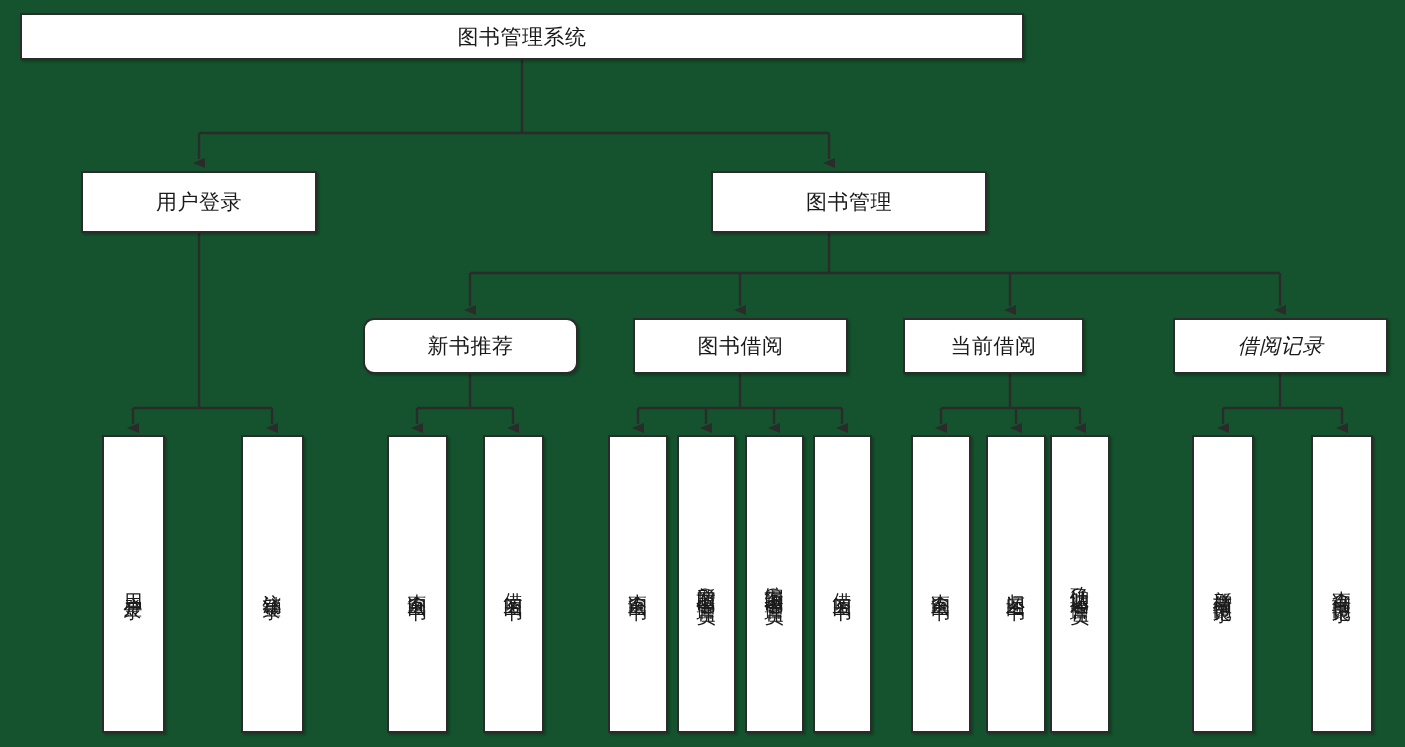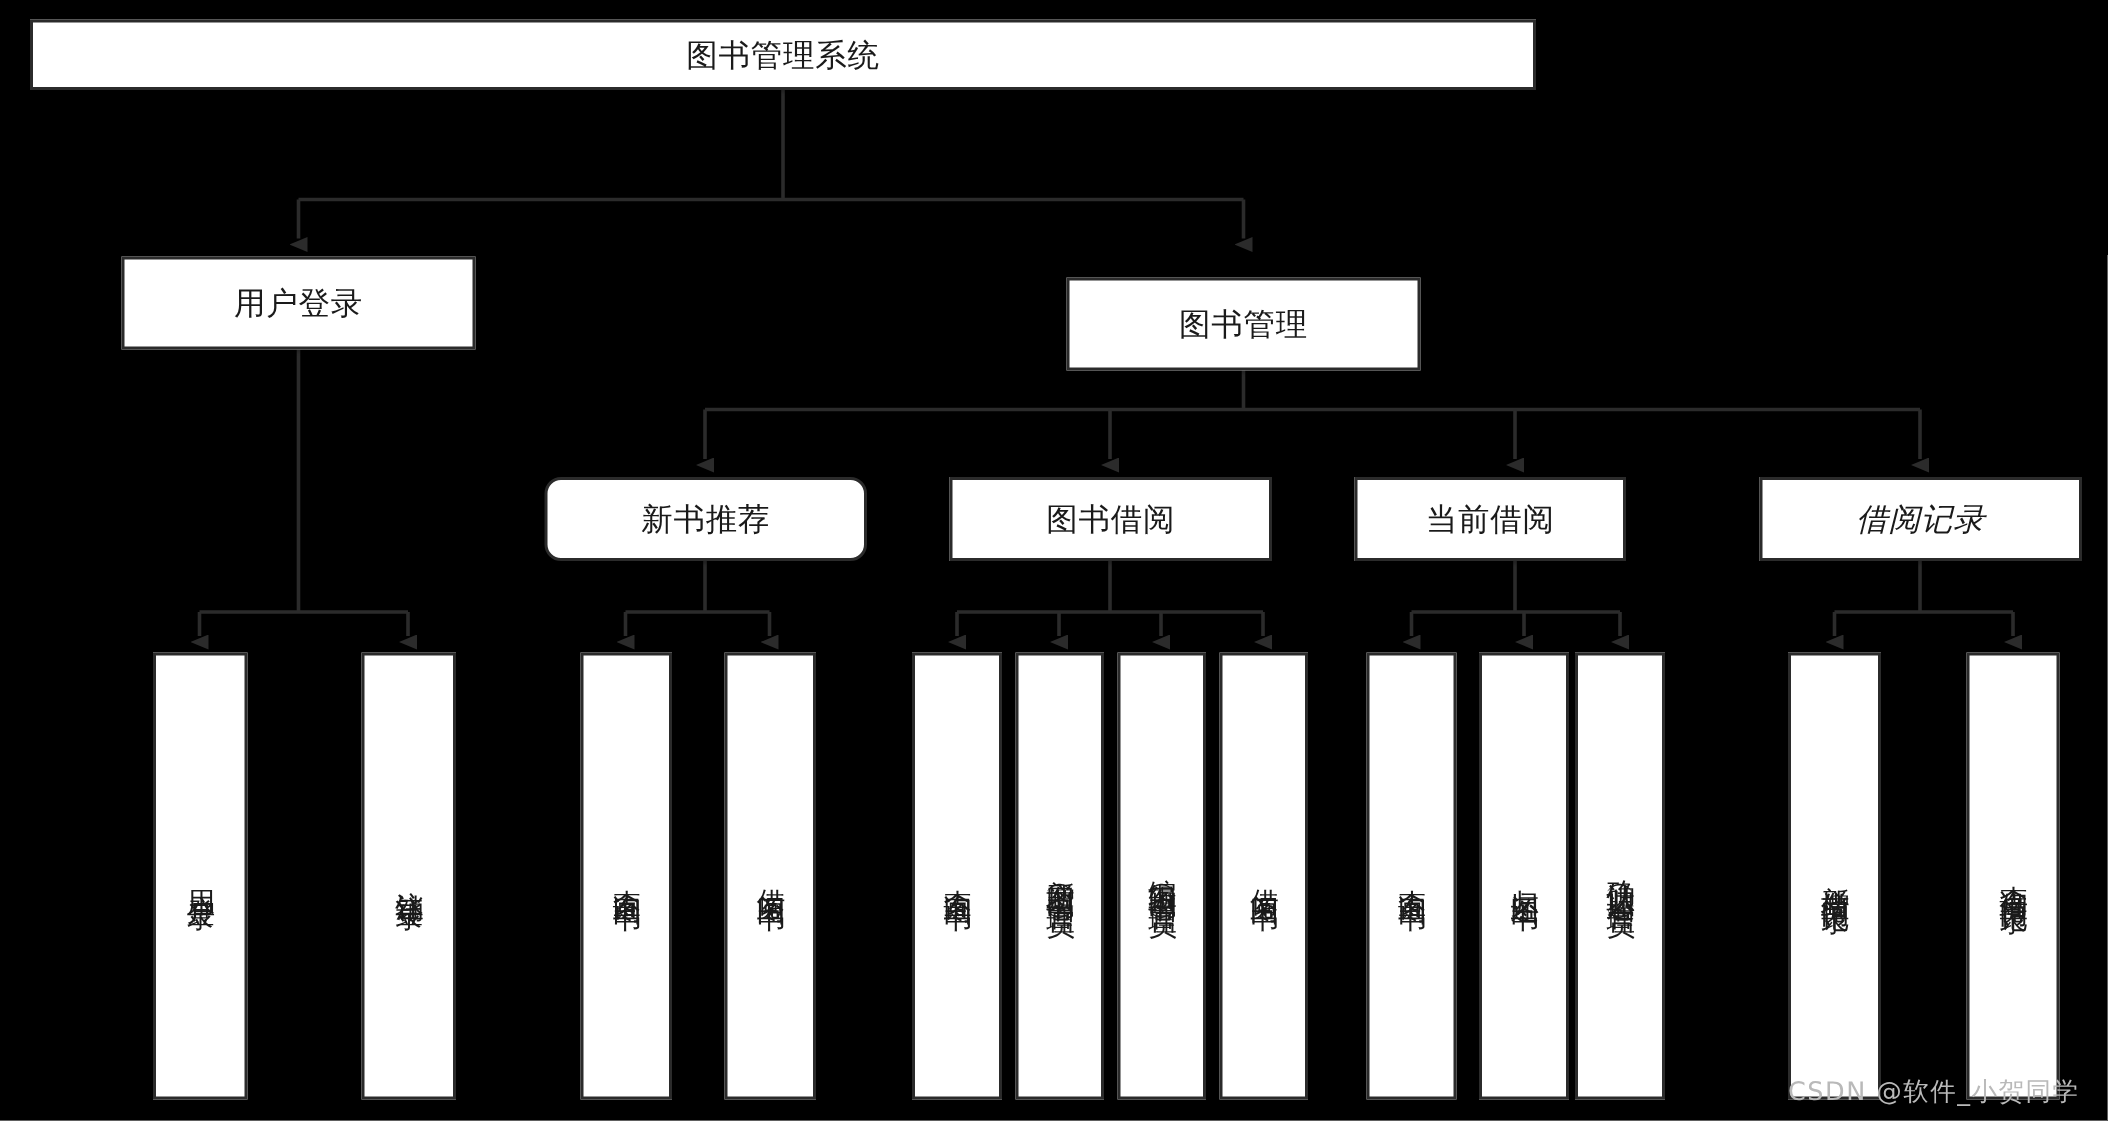--- a/index.html
+++ b/index.html
@@ -10,21 +10,21 @@
   body {
     width: 1405px;
     height: 747px;
     font-family: "DejaVu Sans", "Liberation Sans", sans-serif;
     overflow: hidden;
   }
   #diagram-root {
     position: relative;
     width: 1405px;
     height: 747px;
-    background: #000000;
+    background: #14532d;
   }
   svg.layer {
     position: absolute;
     left: 0;
     top: 0;
     width: 1405px;
     height: 747px;
   }
   .node-box {
     position: absolute;
@@ -121,21 +121,21 @@
     </g>
   </svg>
 
   <div class="node-box horiz" style="left:20px; top:13px; width:1004px; height:47px;">
     <span class="node-label">图书管理系统</span>
   </div>
 
   <div class="node-box horiz" style="left:81px; top:171px; width:236px; height:62px;">
     <span class="node-label">用户登录</span>
   </div>
-  <div class="node-box horiz" style="left:711px; top:185px; width:236px; height:62px;font-family:Liberation Mono, monospace;">
+  <div class="node-box horiz" style="left:711px; top:171px; width:276px; height:62px;font-family:Liberation Mono, monospace;">
     <span class="node-label">图书管理</span>
   </div>
 
   <div class="node-box horiz" style="left:363px; top:318px; width:215px; height:56px;border-radius:11px;">
     <span class="node-label">新书推荐</span>
   </div>
   <div class="node-box horiz" style="left:633px; top:318px; width:215px; height:56px;">
     <span class="node-label">图书借阅</span>
   </div>
   <div class="node-box horiz" style="left:903px; top:318px; width:181px; height:56px;text-decoration:underline;">
@@ -178,15 +178,14 @@
   <div class="node-box vert" style="left:1050px; top:435px; width:60px; height:298px;">
     <span class="node-label">确认归还（管理员）</span>
   </div>
   <div class="node-box vert" style="left:1192px; top:435px; width:62px; height:298px;">
     <span class="node-label">新增借阅记录</span>
   </div>
   <div class="node-box vert" style="left:1311px; top:435px; width:62px; height:298px;">
     <span class="node-label">查询借阅记录</span>
   </div>
 
-  <div class="watermark" style="left:1192px; top:716px;">CSDN @软件_小贺同学</div>
 
 </div>
 
 </body></html>

